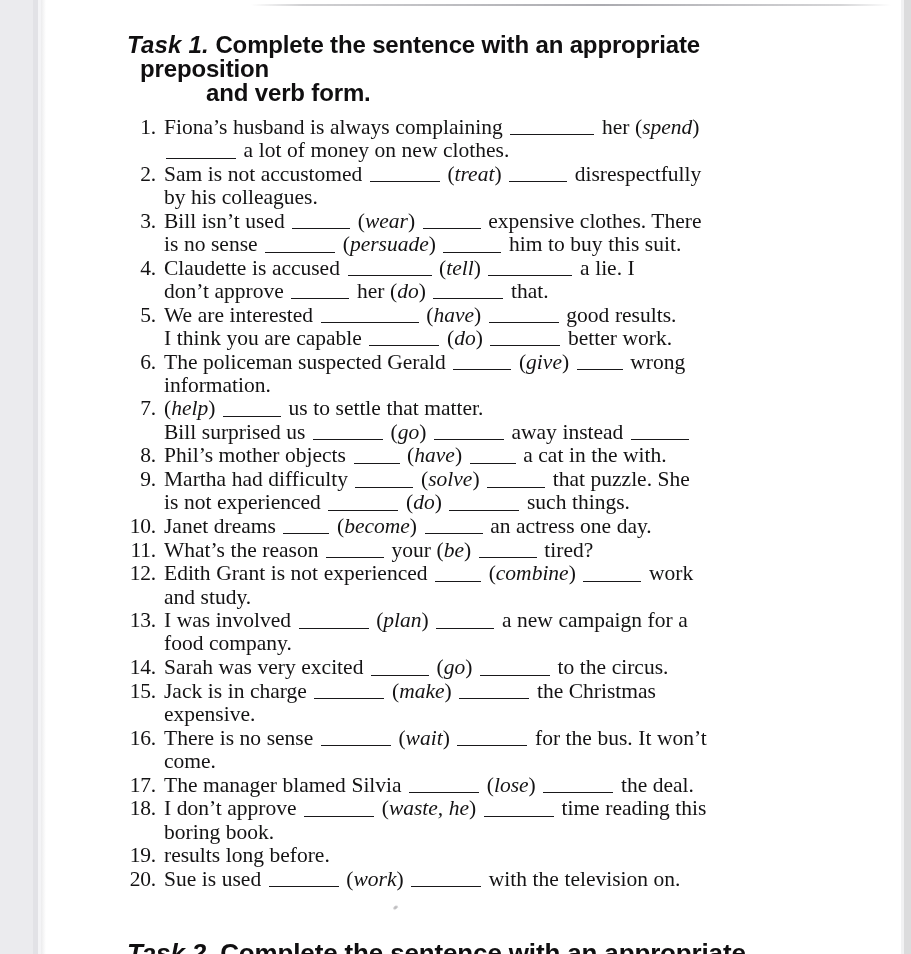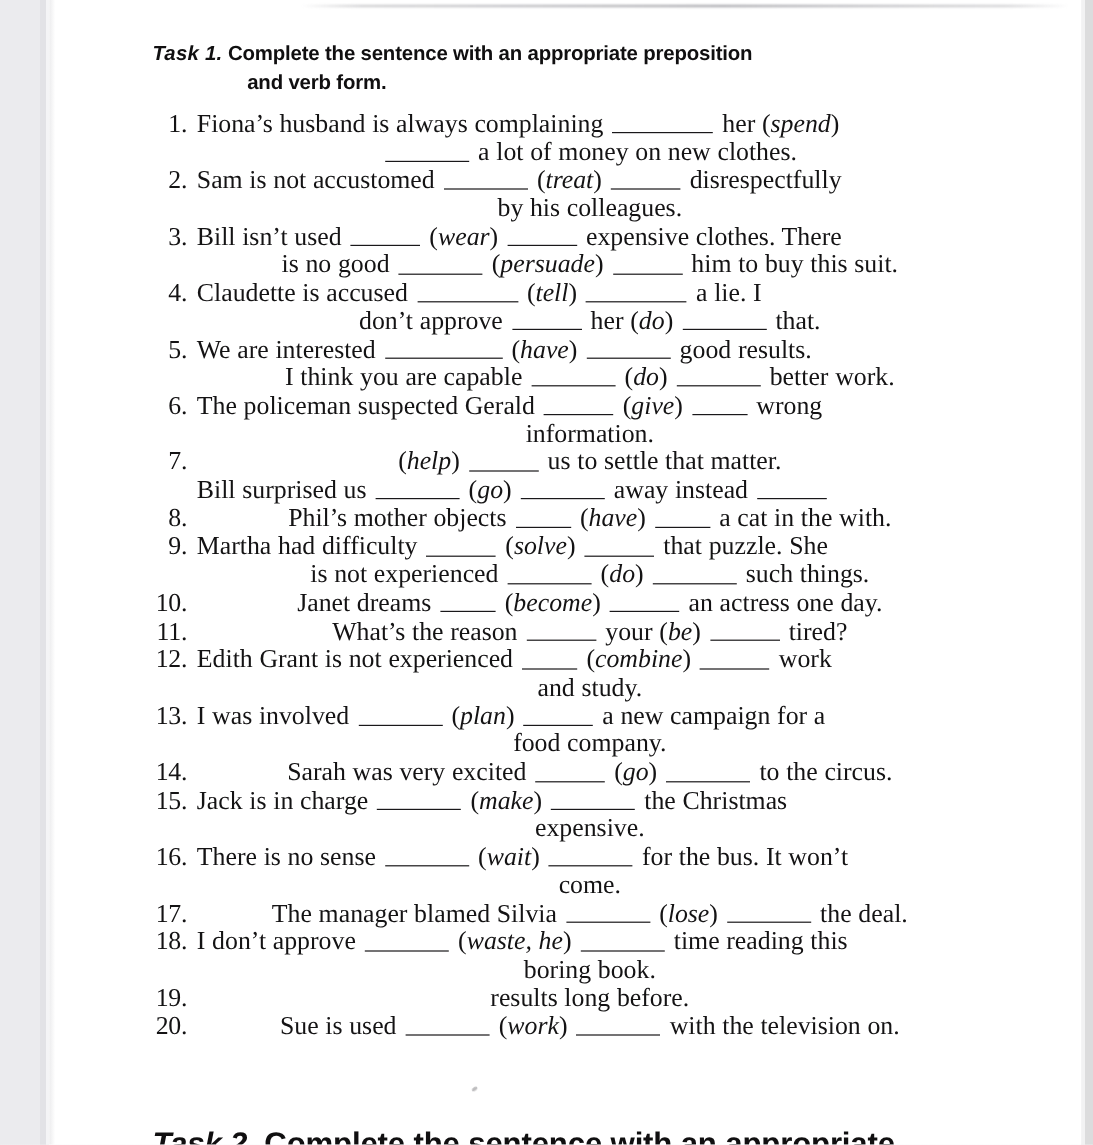--- a/index.html
+++ b/index.html
@@ -67,21 +67,21 @@
     position: absolute;
     left: 86px;           
     top: 33px;
     width: 692px;
   }
 
   
   .task-heading {
     font-family: "Liberation Sans", "DejaVu Sans", sans-serif;
     font-weight: bold;
-    font-size: 17px;
+    font-size: 24px;
     line-height: 24px;
     color: #100f10;
     letter-spacing: -0.15px;
     margin: 0 0 11px 0;
     padding-left: 13px;
     text-indent: -13px;
   }
   .task-heading .task-label {
     font-style: italic;
     letter-spacing: 0.2px;
@@ -122,21 +122,21 @@
     display: block;
     text-align: justify;
     text-justify: inter-word;
     word-spacing: 0.2px;
   }
   ol.items > li .body > .ln {
     display: block;
   }
   
   ol.items > li .body > .ln.loose {
-    text-align: center;
+    text-align: left;
   }
 
   em.verb {
     font-style: italic;
   }
 
   
   .blank {
     display: inline-block;
     vertical-align: baseline;
@@ -206,21 +206,21 @@
             <span class="num">2.</span>
             <span class="body">
               <span class="ln"><span>Sam is not accustomed</span> <span class="blank b-l">&nbsp;</span><span> (</span><em class="verb">treat</em><span>)</span> <span class="blank b-m">&nbsp;</span><span> disrespectfully</span></span>
               <span class="ln loose"><span>by his colleagues.</span></span>
             </span>
           </li>
           <li>
             <span class="num">3.</span>
             <span class="body">
               <span class="ln"><span>Bill isn’t used</span> <span class="blank b-m">&nbsp;</span><span> (</span><em class="verb">wear</em><span>)</span> <span class="blank b-m">&nbsp;</span><span> expensive clothes. There</span></span>
-              <span class="ln loose"><span>is no good</span> <span class="blank b-l">&nbsp;</span><span> (</span><em class="verb">persuade</em><span>)</span> <span class="blank b-m">&nbsp;</span><span> him to buy this suit.</span></span>
+              <span class="ln loose"><span>is no sense</span> <span class="blank b-l">&nbsp;</span><span> (</span><em class="verb">persuade</em><span>)</span> <span class="blank b-m">&nbsp;</span><span> him to buy this suit.</span></span>
             </span>
           </li>
           <li>
             <span class="num">4.</span>
             <span class="body">
               <span class="ln"><span>Claudette is accused</span> <span class="blank b-xl">&nbsp;</span><span> (</span><em class="verb">tell</em><span>)</span> <span class="blank b-xl">&nbsp;</span><span> a lie. I</span></span>
               <span class="ln loose"><span>don’t approve</span> <span class="blank b-m">&nbsp;</span><span> her (</span><em class="verb">do</em><span>)</span> <span class="blank b-l">&nbsp;</span><span> that.</span></span>
             </span>
           </li>
           <li>

